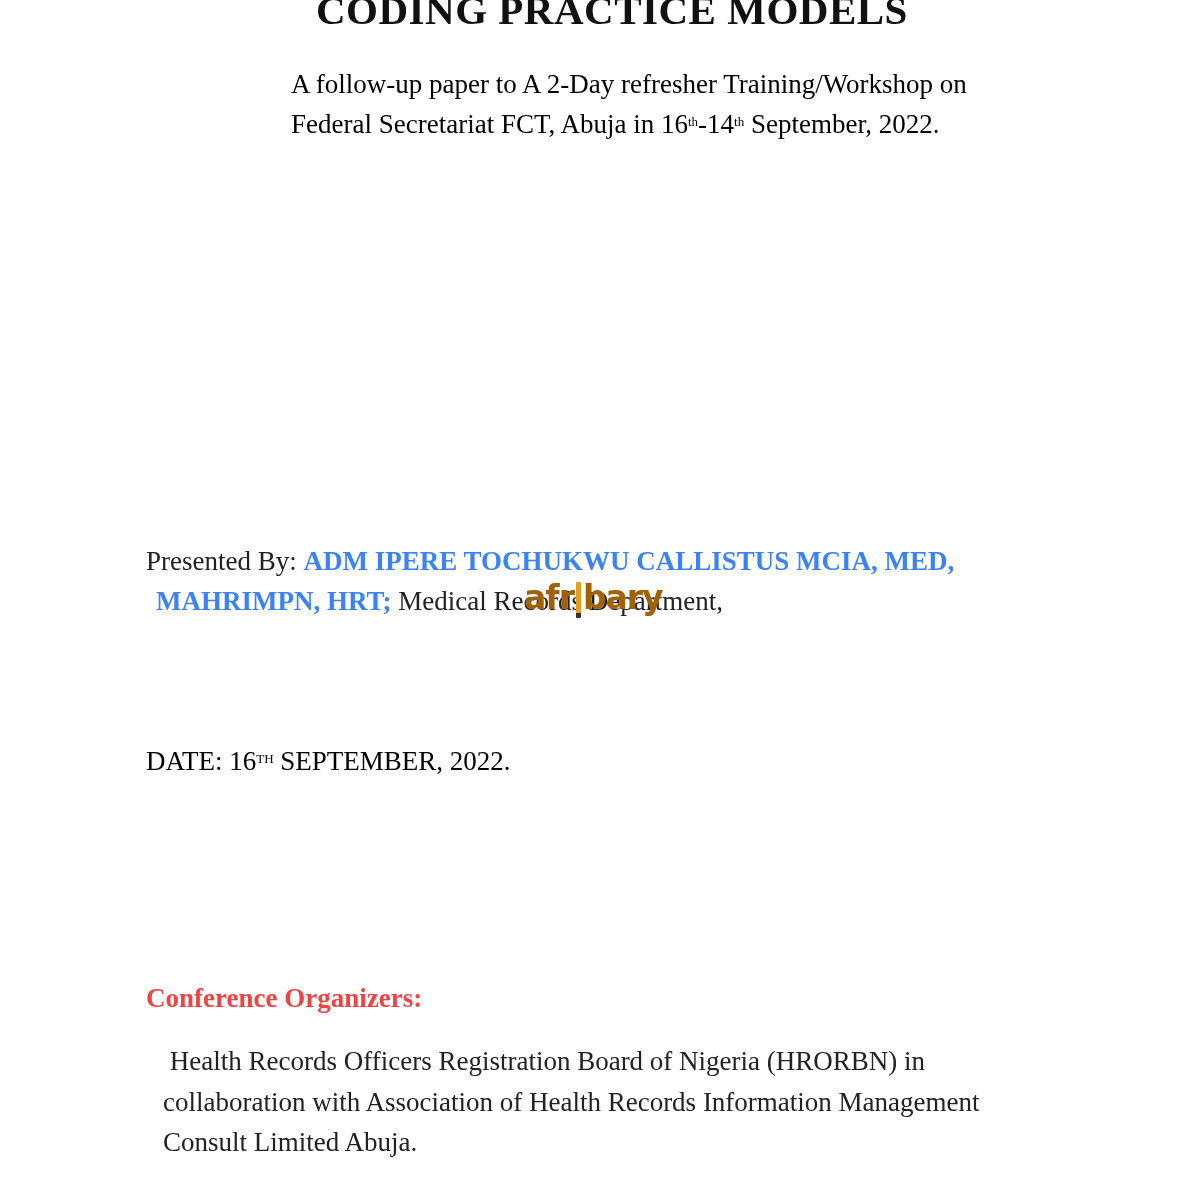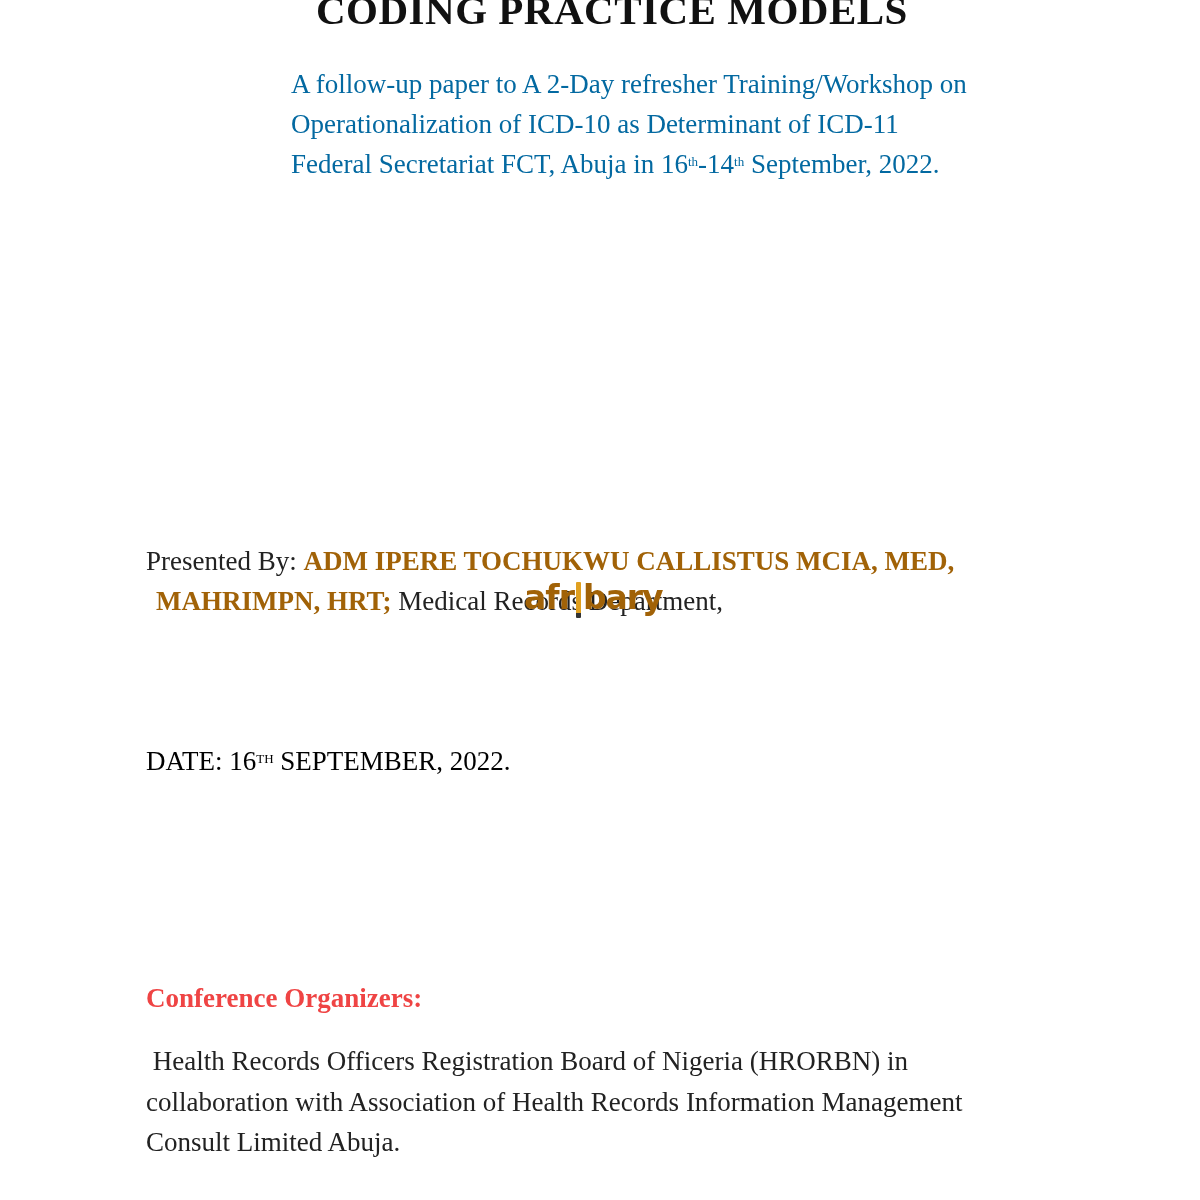--- a/index.html
+++ b/index.html
@@ -25,40 +25,40 @@
       white-space: nowrap;
       color: #111;
     }
     .intro {
       position: absolute;
       left: 291px;
       top: 64px;
       width: 800px;
       font-size: 27px;
       line-height: 40px;
-      color: #0369a1;
+      color: #000000;
     }
     .intro .line { display: block; white-space: nowrap; }
     sup {
       font-size: 13px;
       vertical-align: top;
       position: relative;
       top: -2px;
     }
     .presenter {
       position: absolute;
       left: 146px;
       top: 541px;
       width: 960px;
       font-size: 27px;
       line-height: 40px;
       color: #222;
     }
     .presenter .line { display: block; white-space: nowrap; }
-    .presenter b { font-weight: bold; color: #a16207; }
+    .presenter b { font-weight: bold; color: #3b82f6; }
     .indent { padding-left: 10px; }
     .watermark {
       position: absolute;
       left: 524px;
       top: 578px;
       font-family: "DejaVu Sans", sans-serif;
       font-weight: bold;
       font-size: 33px;
       letter-spacing: -1px;
       color: #a16207;
@@ -93,30 +93,29 @@
     }
     .organizers {
       position: absolute;
       left: 146px;
       top: 1041px;
       width: 960px;
       font-size: 27px;
       line-height: 40.5px;
       color: #222;
     }
-    .organizers .line { display: block; white-space: nowrap; }
+    .organizers .line { display: block; white-space: nowrap; margin-left: 17px; }
   </style>
 </head>
 <body>
 
 <div class="title">CODING PRACTICE MODELS</div>
 
 <div class="intro">
   <span class="line">A follow-up paper to A 2-Day refresher Training/Workshop on</span>
-  <span class="line">Operationalization of ICD-10 as Determinant of ICD-11</span>
   <span class="line"><span>Federal Secretariat FCT, Abuja in 16</span><sup>th</sup><span>-14</span><sup>th</sup><span> September, 2022.</span></span>
 </div>
 
 <div class="presenter">
   <span class="line"><span>Presented By: </span><b>ADM IPERE TOCHUKWU CALLISTUS MCIA, MED,</b></span>
   <span class="line indent"><b>MAHRIMPN, HRT;</b><span> Medical Records Department,</span></span>
 </div>
 
 <div class="watermark"><span>afr</span><span class="pencil"></span><span>bary</span></div>
 

